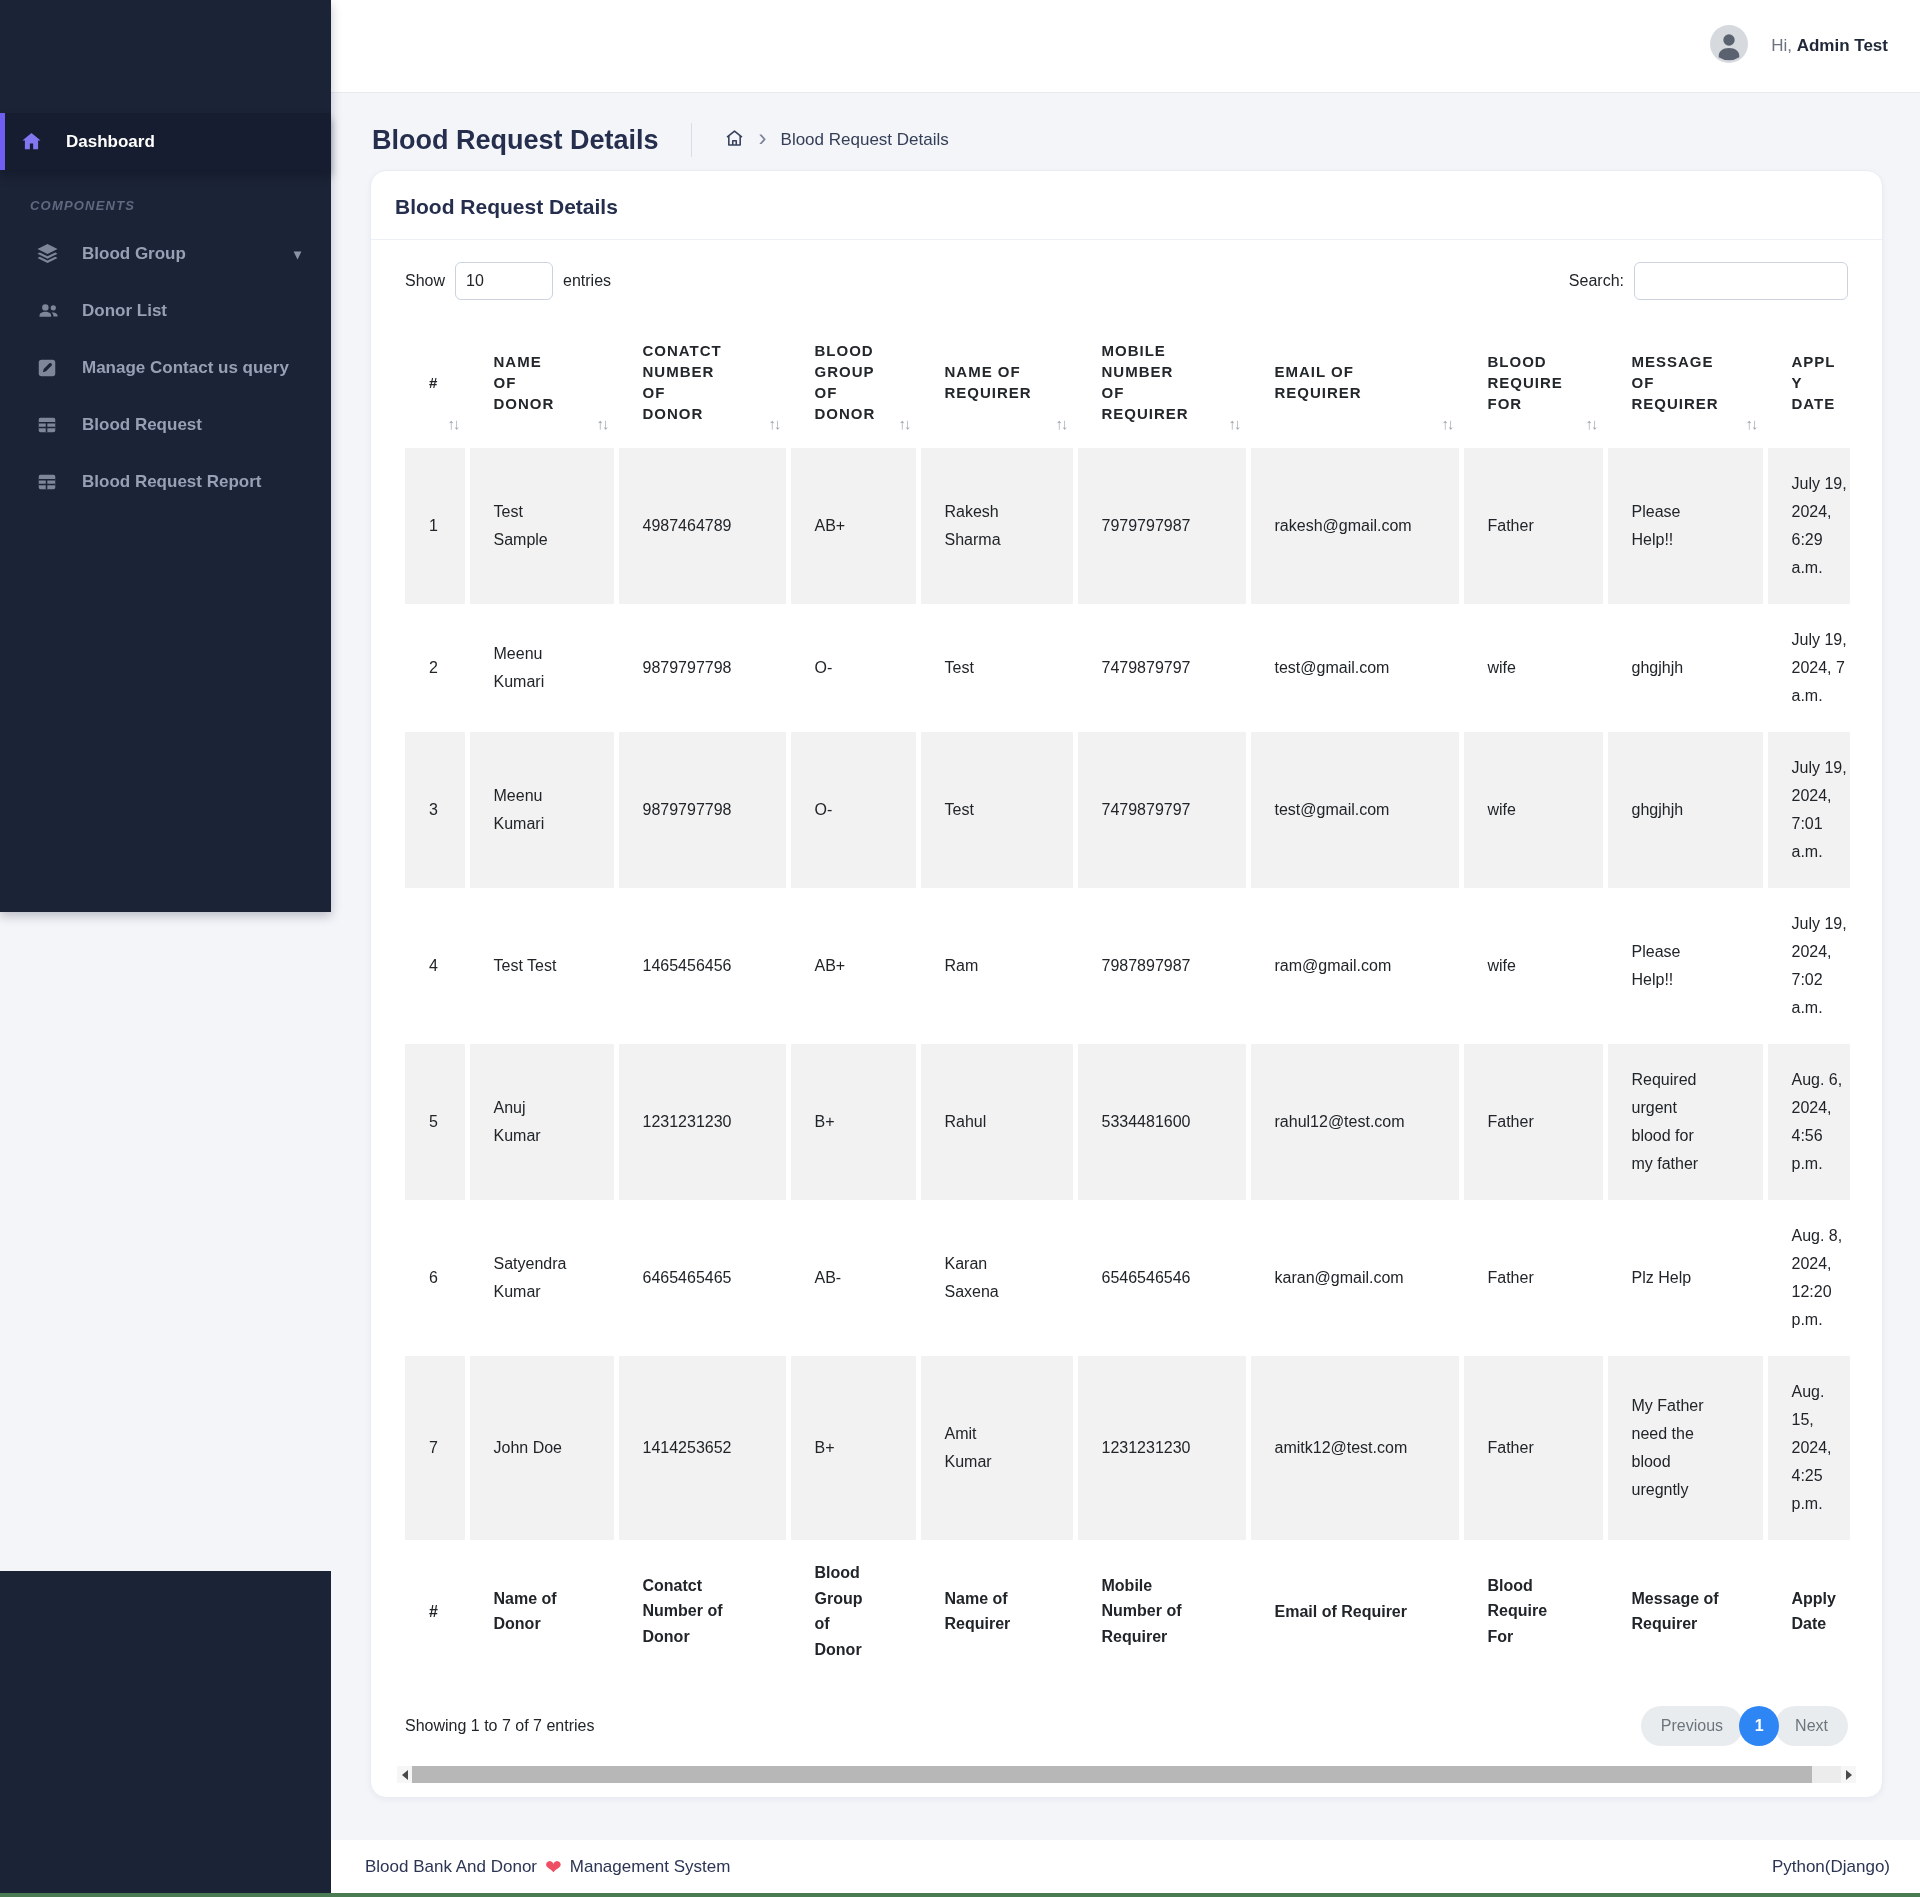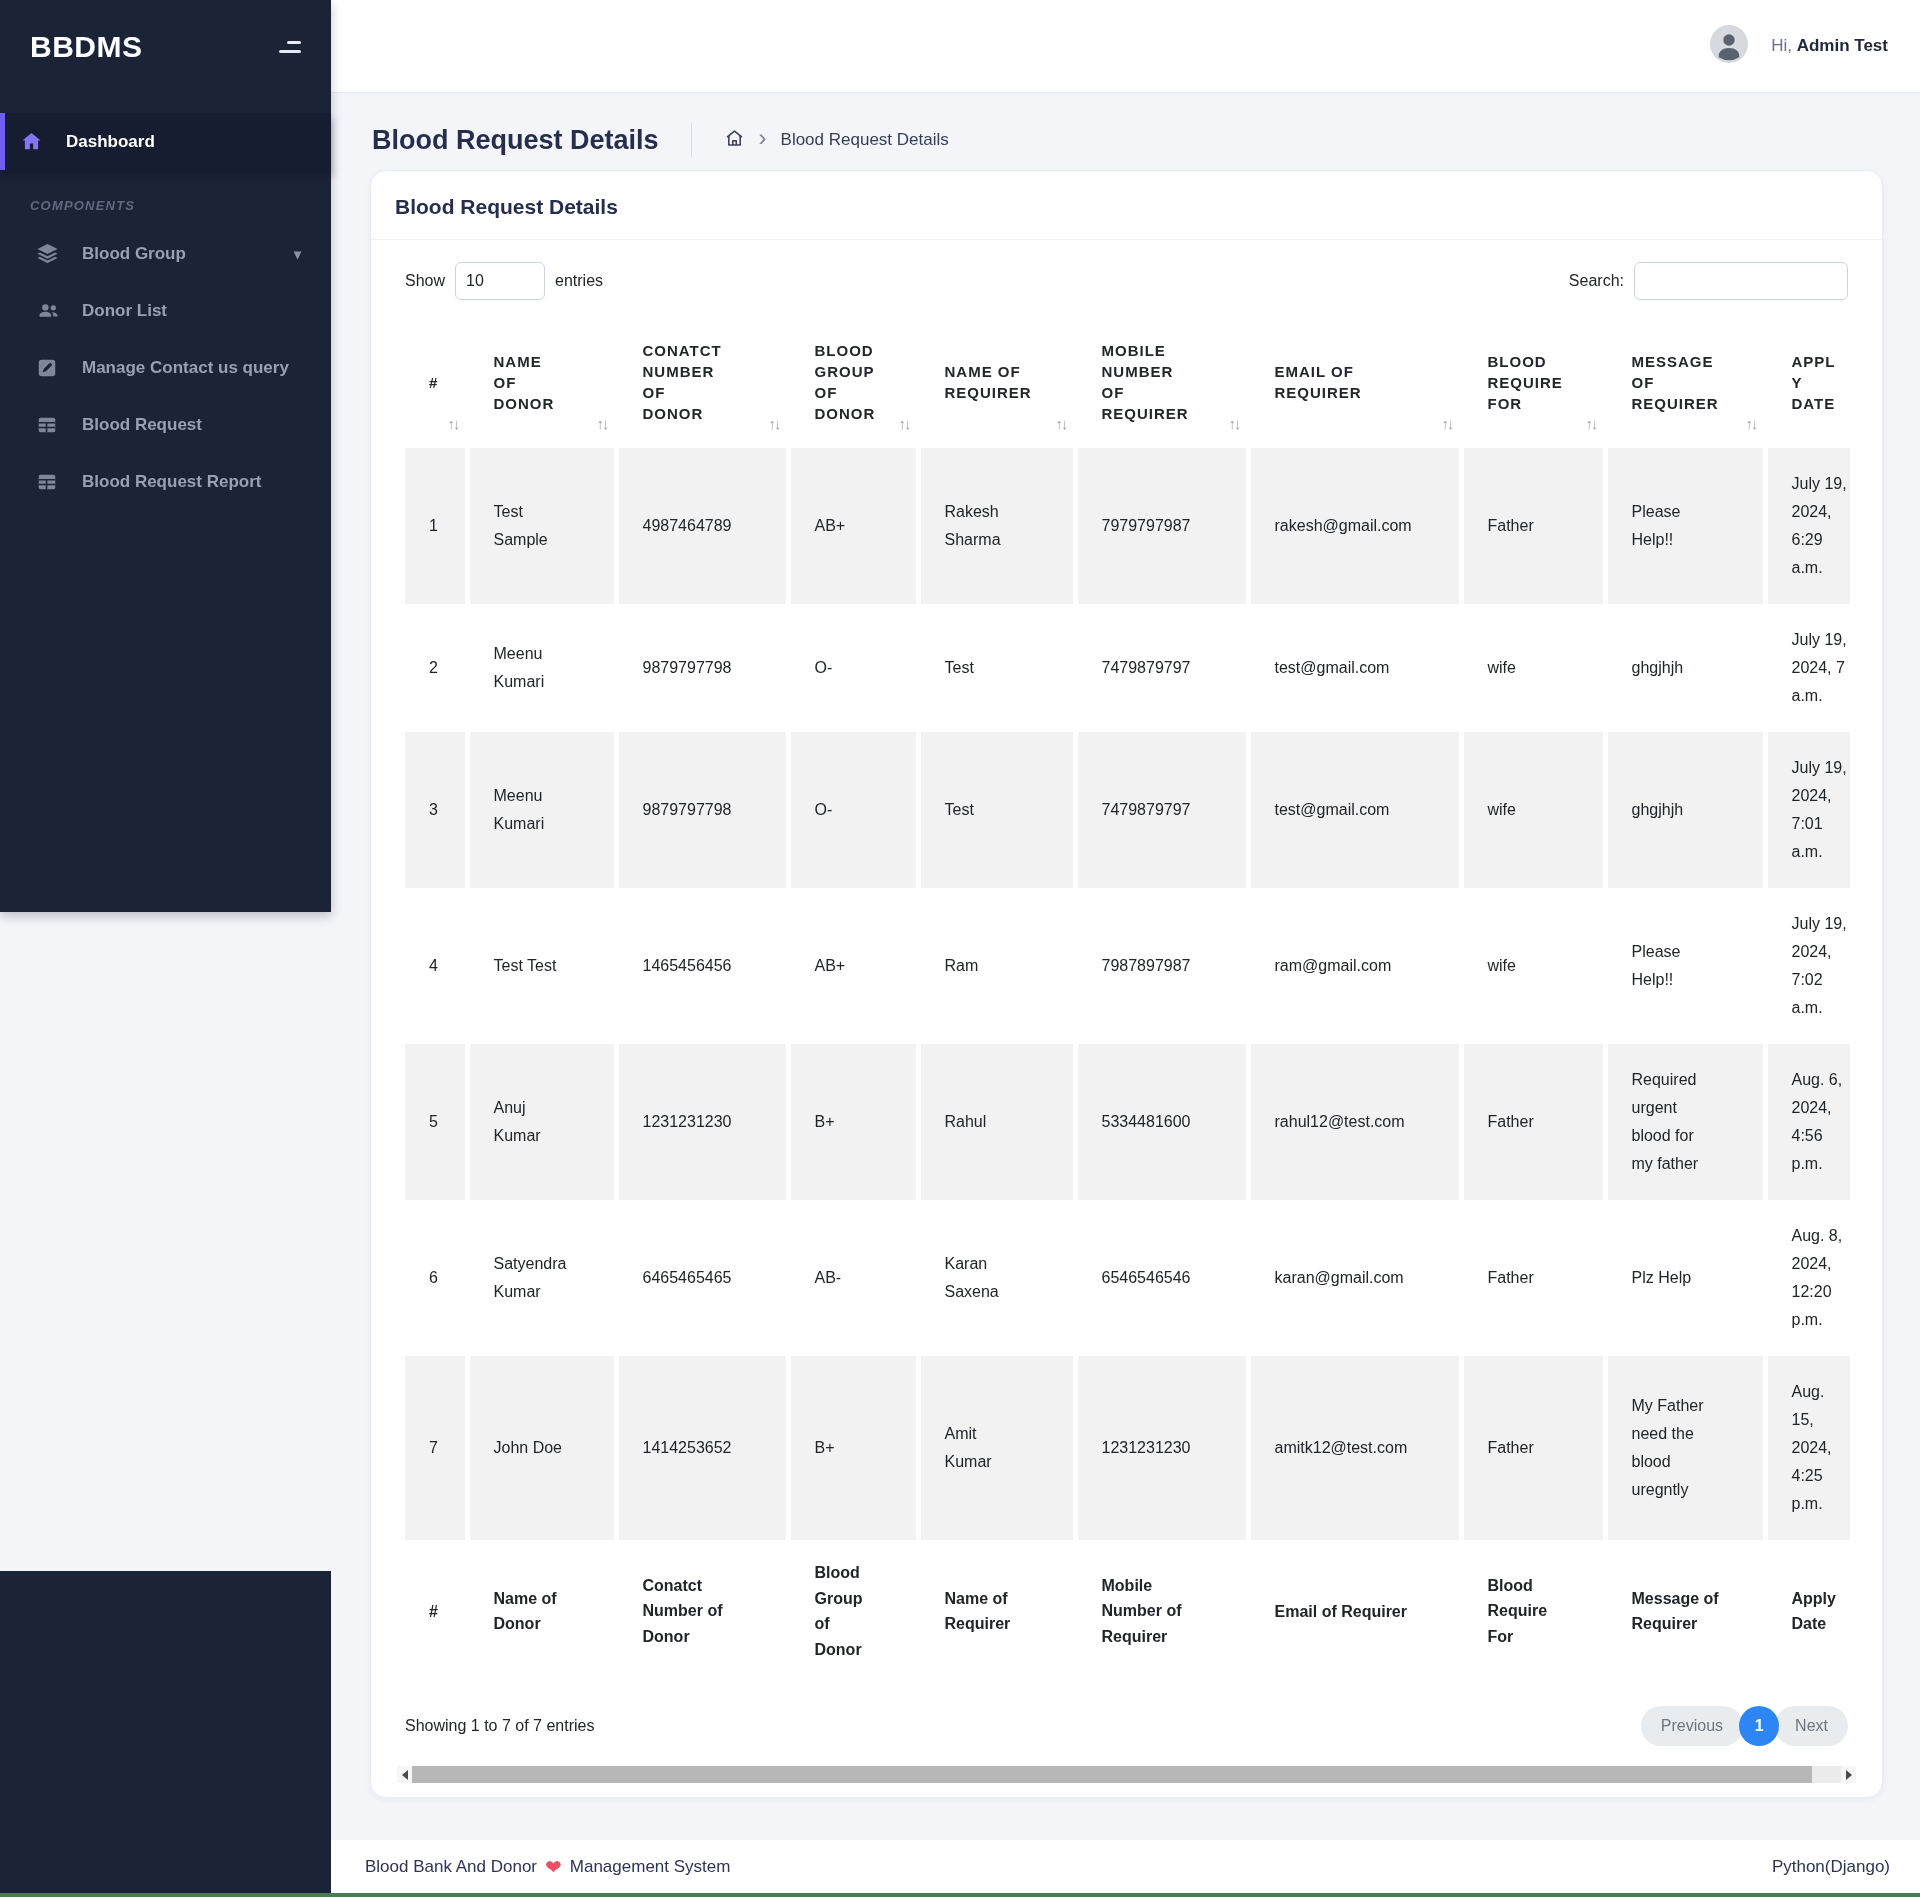--- a/index.html
+++ b/index.html
@@ -43,21 +43,21 @@
   .crumb-chevron { color:#7c8396; font-size:24px; line-height:1; margin-top:-4px; }
   .crumb-current { font-size:17px; color:#343e56; font-weight:500; }
 
   
   .card { position:absolute; left:370px; top:170px; width:1513px; background:#ffffff;
           border:1px solid #e9ecf2; border-radius:16px; box-shadow:0 2px 6px rgba(30,40,90,.05); overflow:hidden; }
   .card-header { padding:24px 24px 20px 24px; border-bottom:1px solid #edf0f4; }
   .card-title { font-size:21px; font-weight:700; color:#262e4e; }
   .controls { display:flex; align-items:center; justify-content:space-between; padding:22px 34px 16px 34px; }
   .length-ctl, .search-ctl { display:flex; align-items:center; gap:10px; font-size:16px; color:#212529; }
-  .length-input { width:90px; height:38px; border:1px solid #ccd3e0; border-radius:6px; padding:0 10px; font-size:16px; color:#212529; font-family:inherit; }
+  .length-input { width:98px; height:38px; border:1px solid #ccd3e0; border-radius:6px; padding:0 10px; font-size:16px; color:#212529; font-family:inherit; }
   .search-input { width:214px; height:38px; border:1px solid #ccd3e0; border-radius:6px; padding:0 10px; font-size:16px; font-family:inherit; }
 
   
   .table-scroller { margin:0 34px; width:1445px; overflow:hidden; }
   table.dt { border-collapse:collapse; table-layout:fixed; width:1477px; }
   th, td { text-align:left; vertical-align:middle; }
   thead th { font-size:15px; font-weight:700; text-transform:uppercase; letter-spacing:1px; color:#23272b;
              line-height:1.4; padding:24px 14px 24px 24px; position:relative; cursor:pointer; }
   thead th .cw { display:inline-block; max-width:82px; vertical-align:middle; }
   thead th.col-2 .cw { max-width:66px; }
@@ -104,27 +104,20 @@
   .heart { color:#ee4f63; font-size:20px; }
   .footer-right { font-size:17px; color:#2c3553; }
   .green-bar { position:absolute; left:0; top:1893px; width:1920px; height:4px; background:#4b7b53; z-index:7; }
 </style>
 </head>
 <body>
 
 <div class="screen">
 
   <div class="sidebar">
-    <div class="side-header">
-      <div class="brand">BBDMS</div>
-      <div class="hamburger">
-          <span class="b1"></span>
-          <span class="b2"></span>
-        </div>
-    </div>
     <div class="menu" id="side-menu">
         <div class="side-item active">
           <span class="s-icon">
             <svg viewBox="0 0 24 24" width="23" height="23" fill="currentColor">
               <path d="M12 3 2.5 11h2.6v9h5.2v-6h3.4v6h5.2v-9h2.6z"></path>
             </svg>
           </span>
           <span class="s-label">Dashboard</span>
         </div>
         <div class="section-label">COMPONENTS</div>

